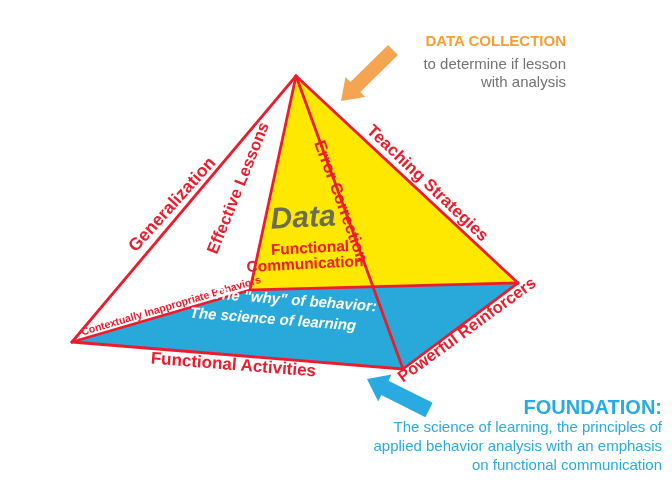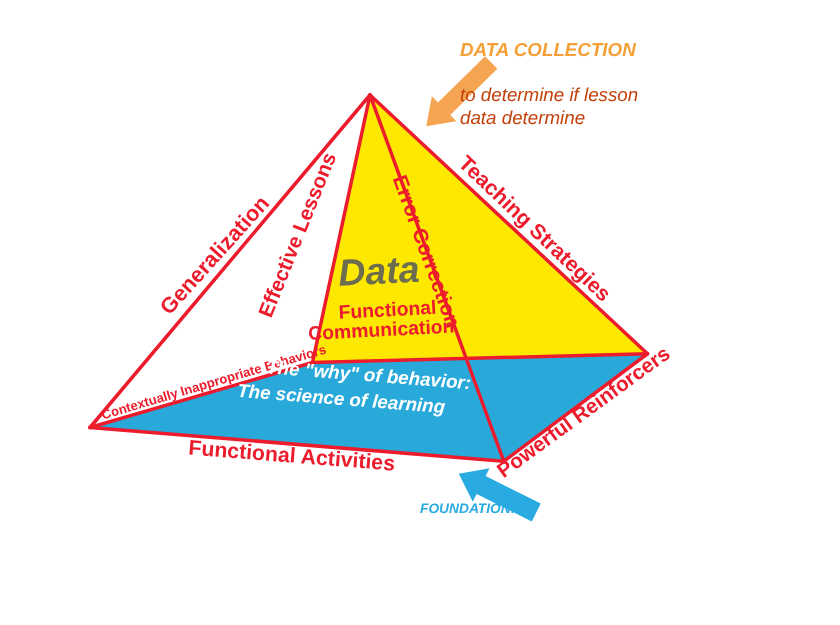--- a/index.html
+++ b/index.html
@@ -7,26 +7,26 @@
     width:672px; height:500px;
     background:#ffffff;
     font-family:"Liberation Sans", sans-serif;
     position:relative;
     overflow:hidden;
   }
   svg { position:absolute; left:0; top:0; }
   .edge-label { fill:#EC1C2D; font-weight:bold; }
   .data-label { fill:#6C6C4E; font-weight:bold; font-style:italic; }
   .floor-label { fill:#ffffff; font-weight:bold; font-style:italic; }
-  .annotation { position:absolute; text-align:left;font-style:italic; }
+  .annotation { position:absolute; text-align:right; }
   #anno-data { left:368px; top:31px; width:198px; }
   #anno-data .anno-title { color:#F4A037; font-weight:bold; font-size:15px; line-height:19px; }
-  #anno-data .anno-body { color:#c2410c; font-size:15px; line-height:17.5px; margin-top:18px; }
+  #anno-data .anno-body { color:#737373; font-size:15px; line-height:17.5px; margin-top:5px; }
   #anno-foundation { left:336px; top:397px; width:326px; color:#29ABE2; }
-  #anno-foundation .anno-title { font-weight:bold; font-size:11px; line-height:20px; }
+  #anno-foundation .anno-title { font-weight:bold; font-size:20px; line-height:20px; }
   #anno-foundation .anno-body { font-size:15px; line-height:19px; }
 </style>
 </head>
 <body>
 
 <svg width="672" height="500" viewBox="0 0 672 500">
 
   <polygon points="296,76 250,290 518,283" fill="#FFE800"></polygon>
   <polygon points="72,342 250,290 518,283 403,369" fill="#29A9DA"></polygon>
 
@@ -66,19 +66,24 @@
   <polygon points="397.9,55 360.2,92 365.1,97 341,101 345.5,77 350.4,82 388.1,45" fill="#F5A452"></polygon>
   <polygon points="425.4,417.2 381.3,395.1 378.2,401.4 367,379 391.6,374.5 388.5,380.8 432.6,402.8" fill="#29ABE2"></polygon>
 </svg>
 
 <div class="annotation" id="anno-data">
   <div class="anno-title">
     <div>DATA COLLECTION</div>
   </div>
   <div class="anno-body">
     <div>to determine if lesson</div>
-    <div>data determine</div>
+    <div>with analysis</div>
   </div>
 </div>
 
 <div class="annotation" id="anno-foundation">
   <div class="anno-title">FOUNDATION:</div>
+  <div class="anno-body">
+    <div>The science of learning, the principles of</div>
+    <div>applied behavior analysis with an emphasis</div>
+    <div>on functional communication</div>
+  </div>
 </div>
 
 </body></html>

